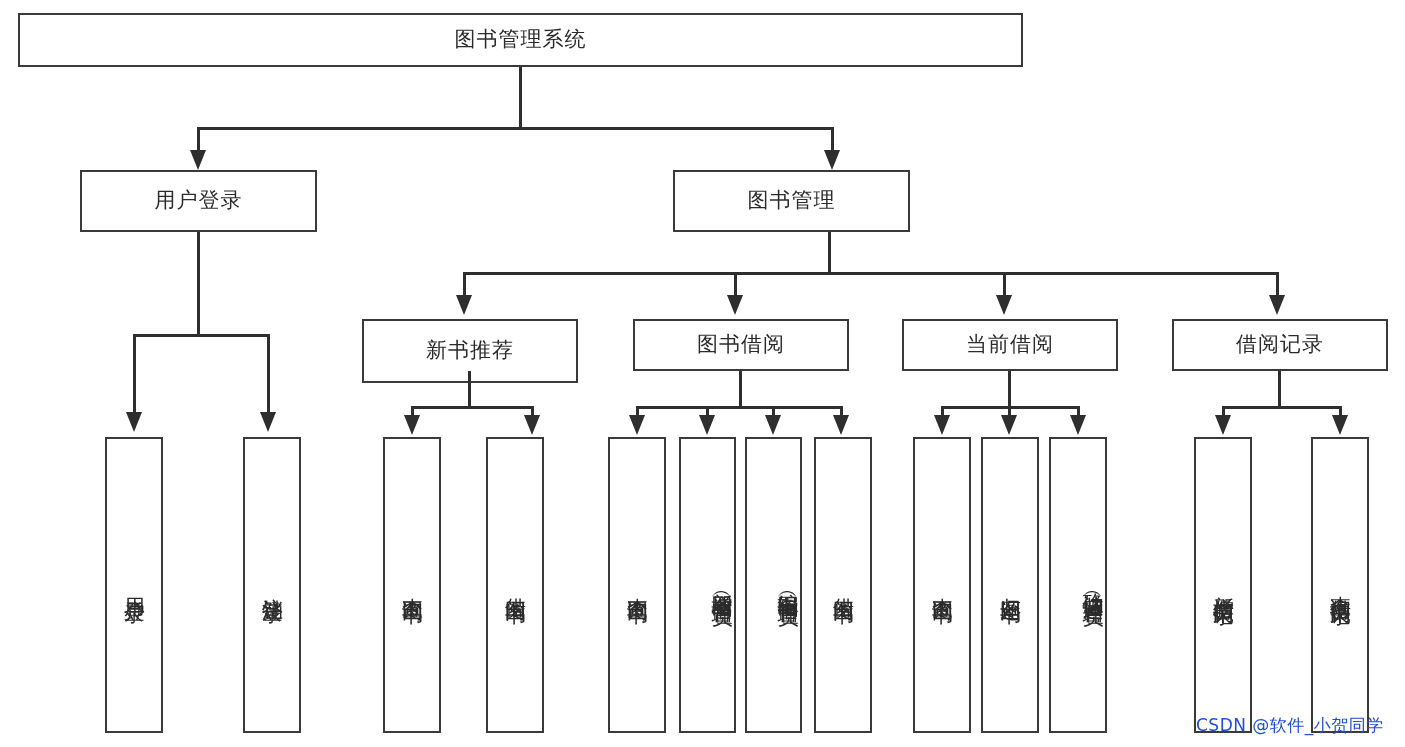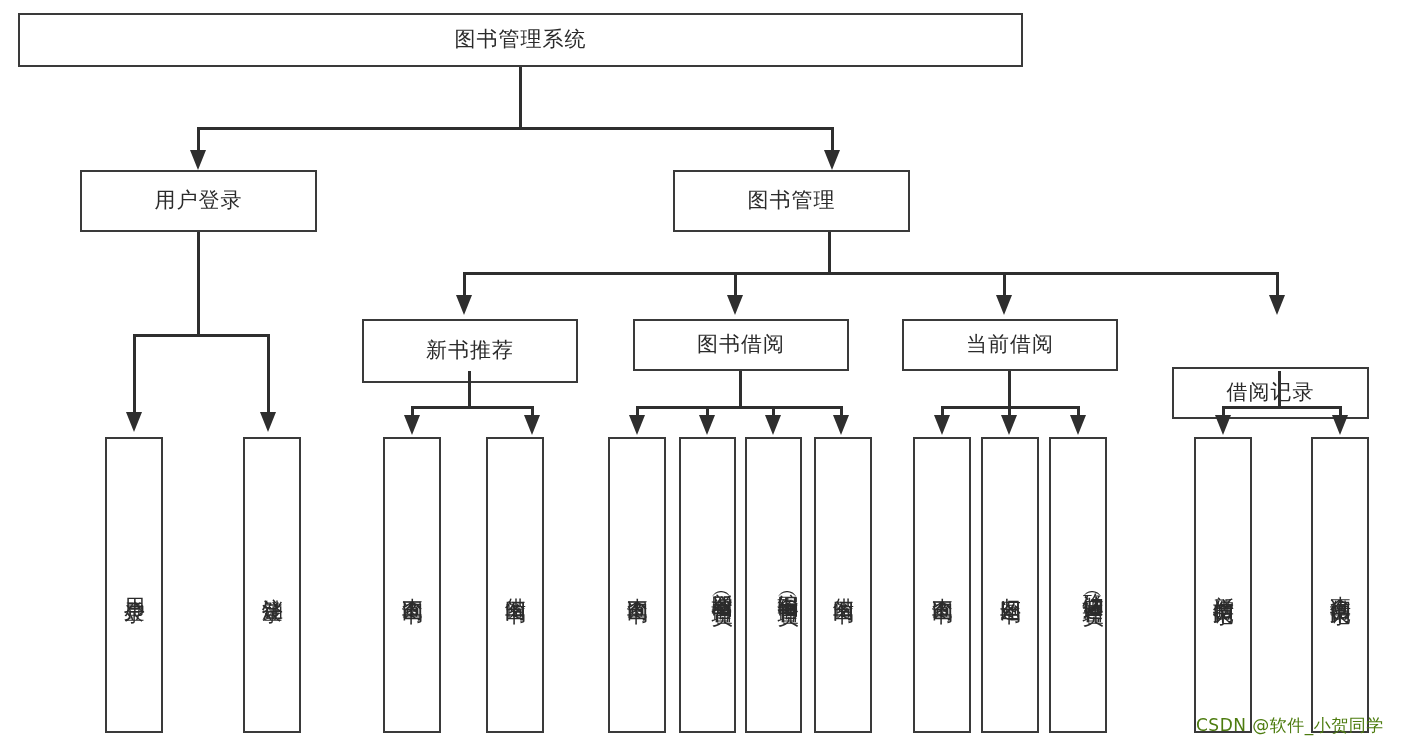--- a/index.html
+++ b/index.html
@@ -57,21 +57,21 @@
   .arrow {
     position: absolute;
     width: 0;
     height: 0;
     border-left: 8px solid transparent;
     border-right: 8px solid transparent;
     border-top: 20px solid #2e2e2e;
   }
   .watermark {
     position: absolute;
-    color: #4d7c0f;
+    color: #1d4ed8;
     font-size: 17px;
     letter-spacing: 0.5px;
     white-space: nowrap;
   }
 </style>
 </head>
 <body>
 
 <div id="canvas">
 
@@ -117,21 +117,21 @@
 
   <div class="node horiz" style="left:362px; top:319px; width:216px; height:64px;">
     <span>新书推荐</span>
   </div>
   <div class="node horiz" style="left:633px; top:319px; width:216px; height:52px;">
     <span>图书借阅</span>
   </div>
   <div class="node horiz" style="left:902px; top:319px; width:216px; height:52px;">
     <span>当前借阅</span>
   </div>
-  <div class="node horiz" style="left:1172px; top:319px; width:197px; height:52px;margin-top:48px;">
+  <div class="node horiz" style="left:1172px; top:319px; width:216px; height:52px;">
     <span>借阅记录</span>
   </div>
 
   <div class="edge v" style="left:468px; top:371px; width:3px; height:38px;"></div>
   <div class="edge h" style="left:411px; top:406px; width:123px; height:3px;"></div>
   <div class="edge v" style="left:411px; top:406px; width:3px; height:12px;"></div>
   <div class="arrow" style="left:404px; top:415px;"></div>
   <div class="edge v" style="left:531px; top:406px; width:3px; height:12px;"></div>
   <div class="arrow" style="left:524px; top:415px;"></div>
 

